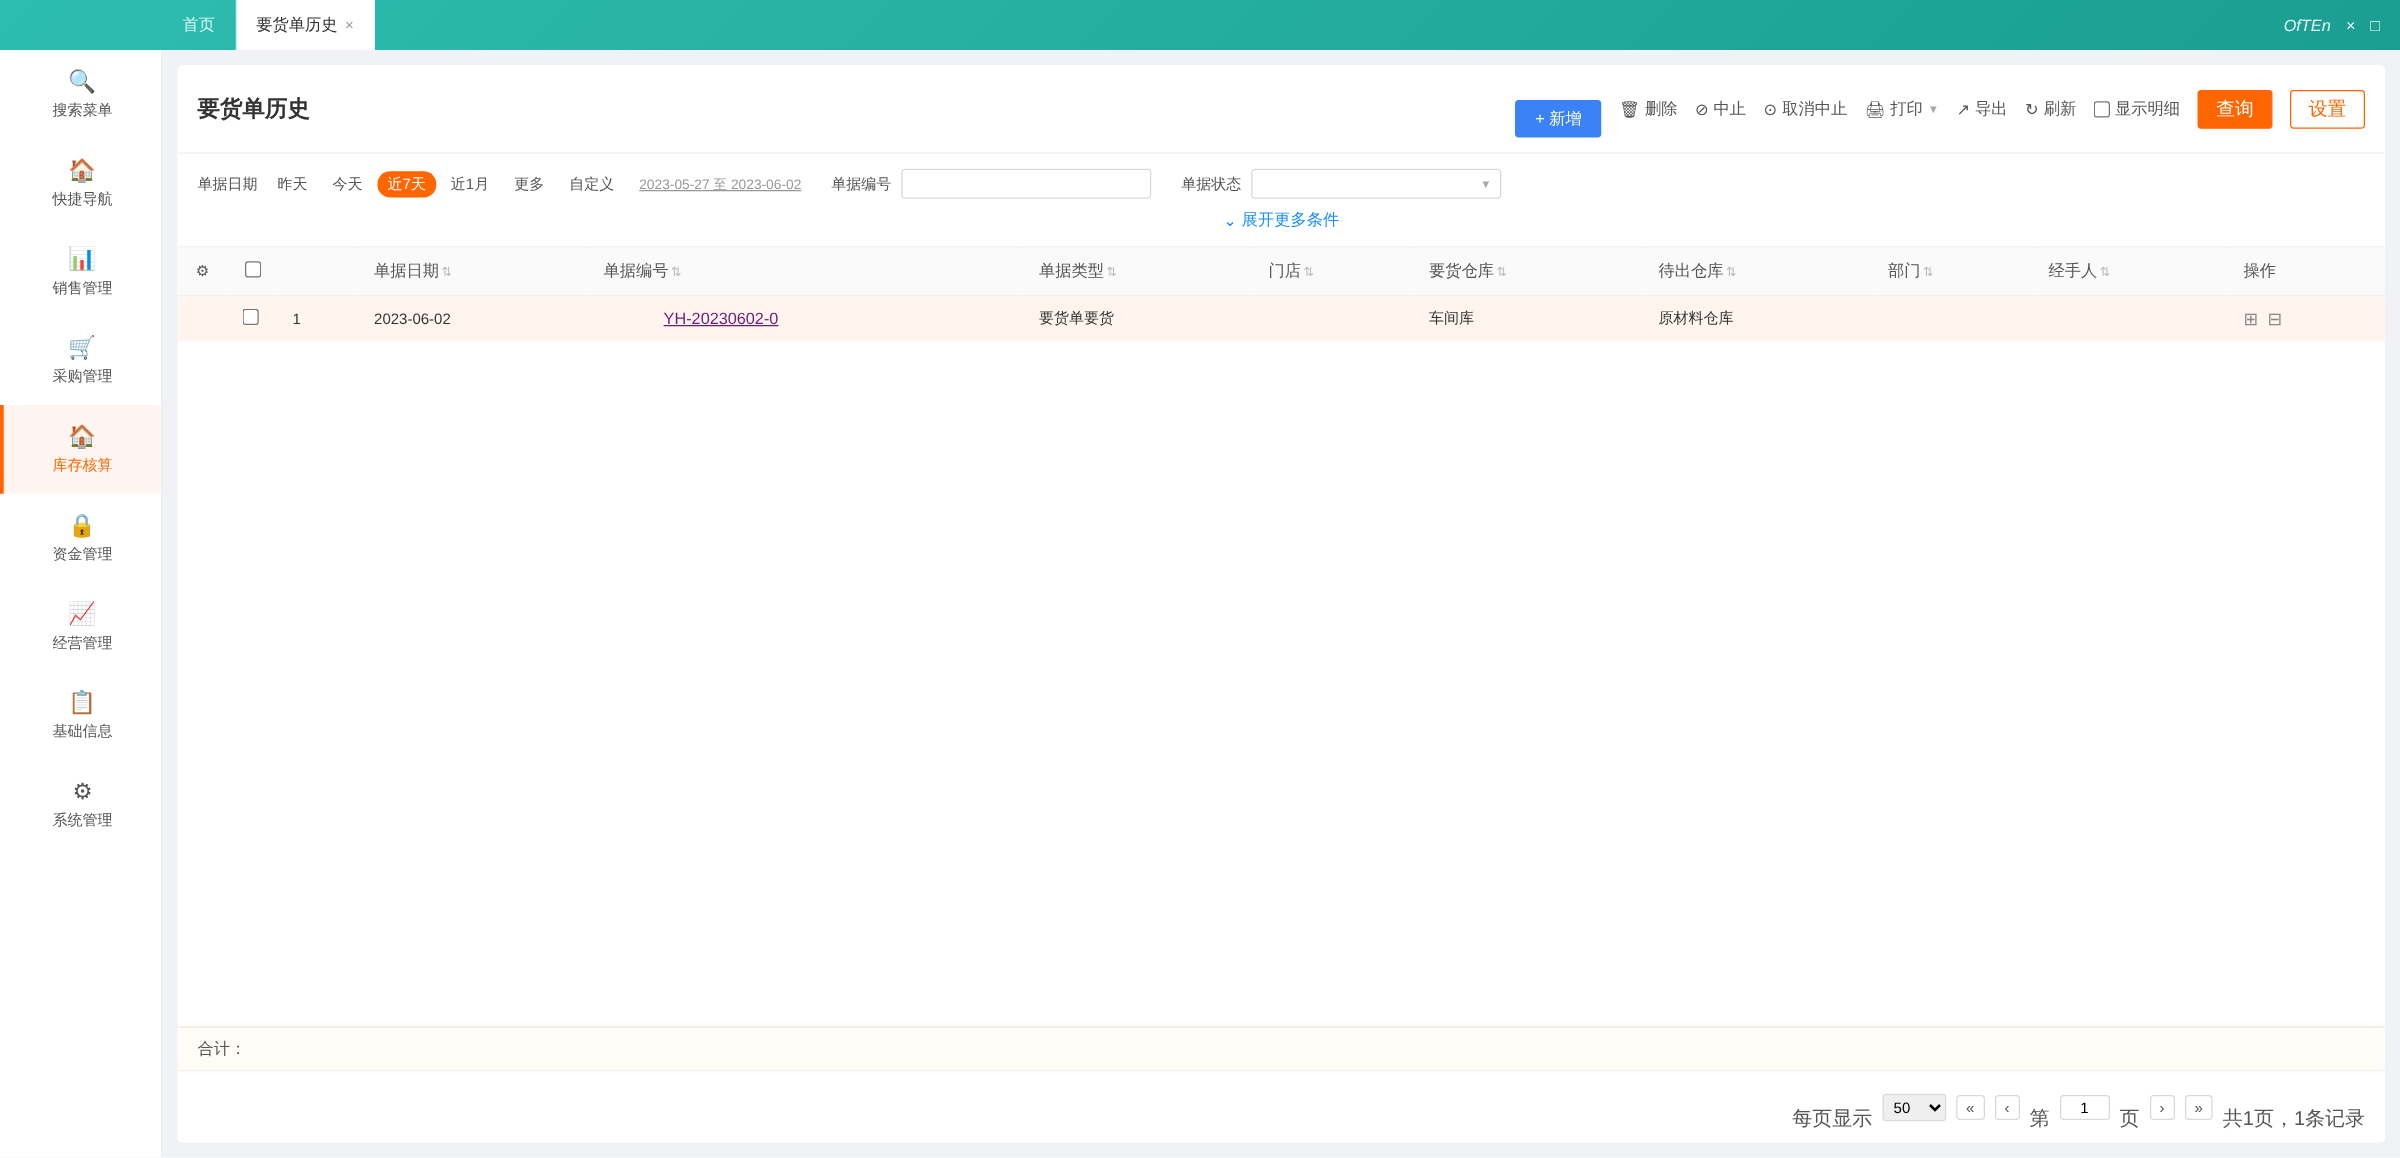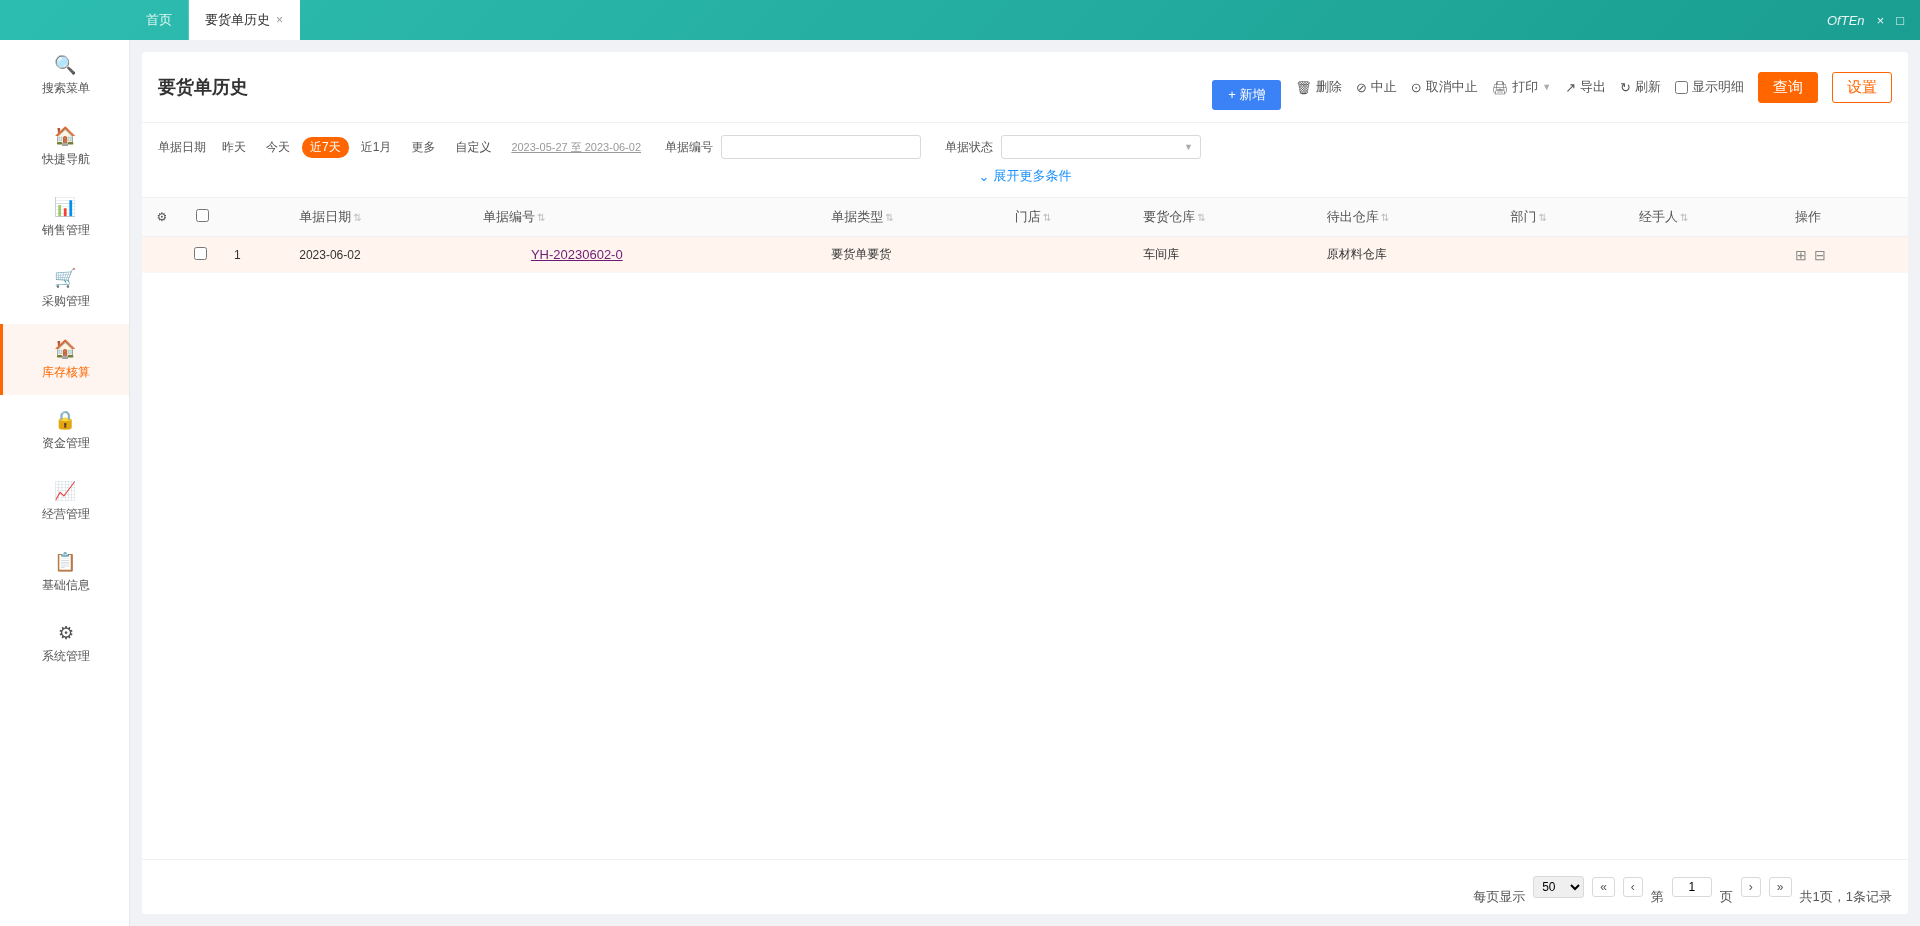--- a/index.html
+++ b/index.html
@@ -277,21 +277,21 @@
     .pagination {
       padding: 8px 16px;
       display: flex;
       align-items: center;
       justify-content: flex-end;
       gap: 8px;
       background: #fff;
       border-top: 1px solid #f0f0f0;
       flex-shrink: 0;
     }
-    .pagination span { font-size: 13px; color: #555; margin-top: 20px; }
+    .pagination span { font-size: 16px; color: #555; margin-top: 20px; }
     .page-size-select {
       border: 1px solid #d9d9d9;
       border-radius: 3px;
       padding: 2px 4px;
       font-size: 12px;
       outline: none;
     }
     .page-btn {
       border: 1px solid #d9d9d9;
       background: #fff;
@@ -483,20 +483,23 @@
               <td></td>
               <td>
                 <span class="action-icon" title="编辑">⊞</span>
                 <span class="action-icon" title="更多">⊟</span>
               </td>
             </tr>
           </tbody>
         </table>
       </div>
 
+      <div class="table-footer">
+        <span>合计：</span>
+      </div>
 
       <div class="pagination">
         <span>每页显示</span>
         <select class="page-size-select">
           <option value="20">20</option>
           <option value="50" selected="">50</option>
           <option value="100">100</option>
           <option value="200">200</option>
         </select>
         <button class="page-btn">«</button>

